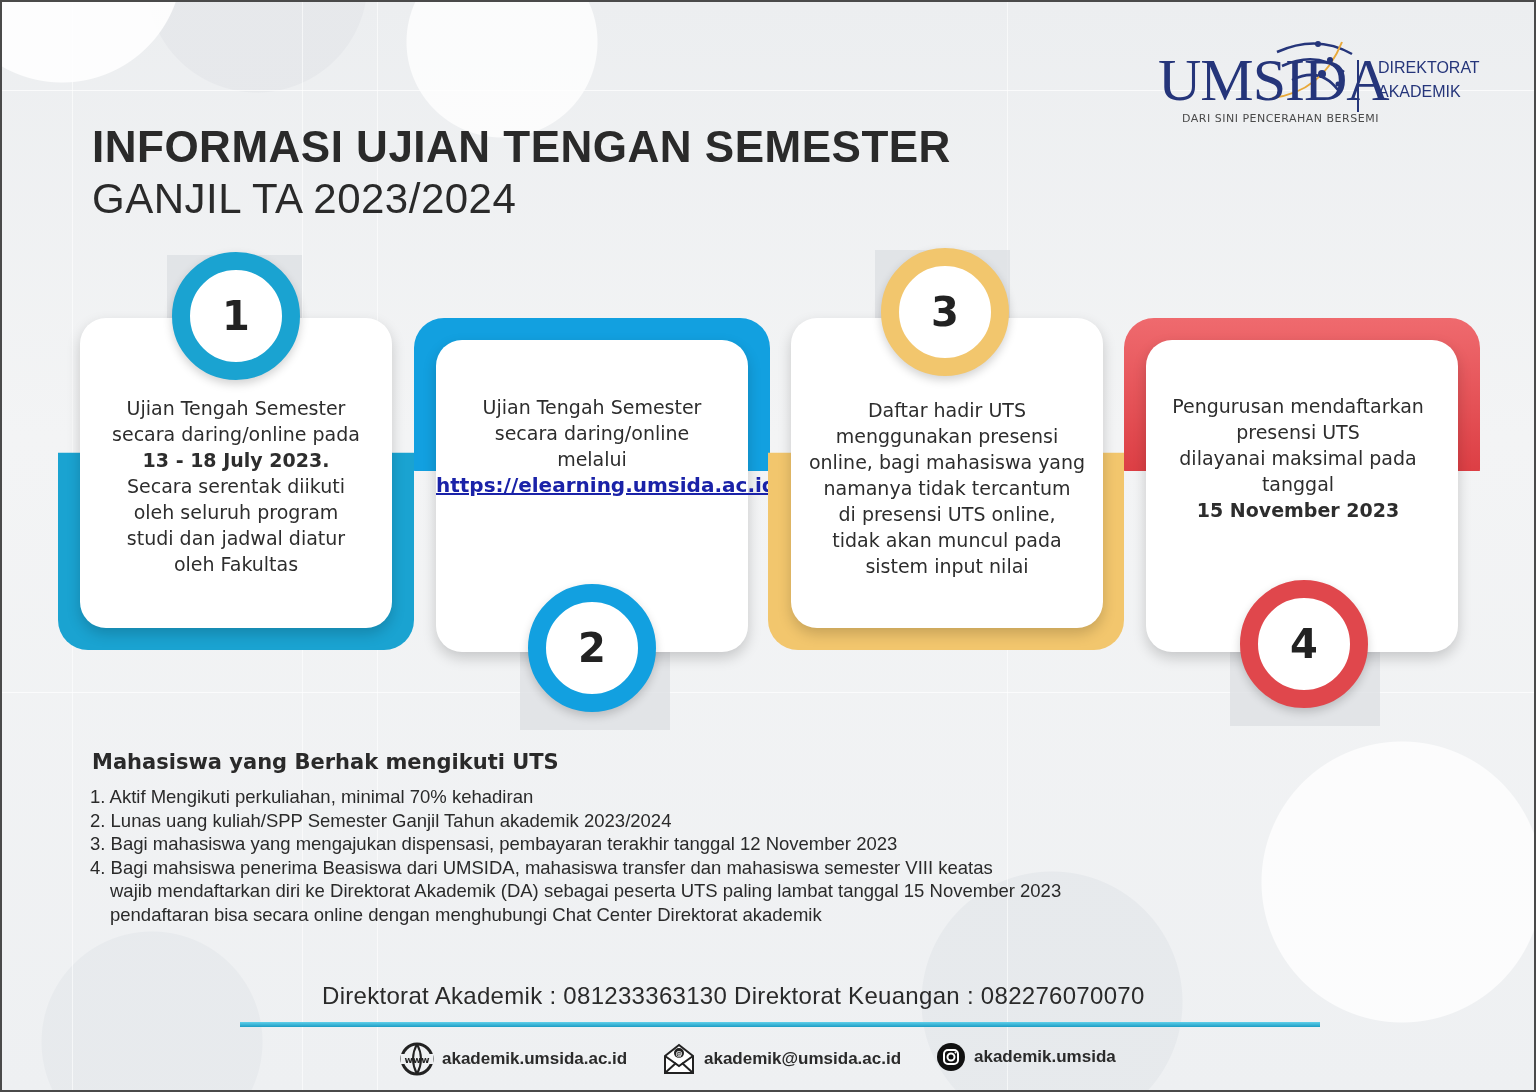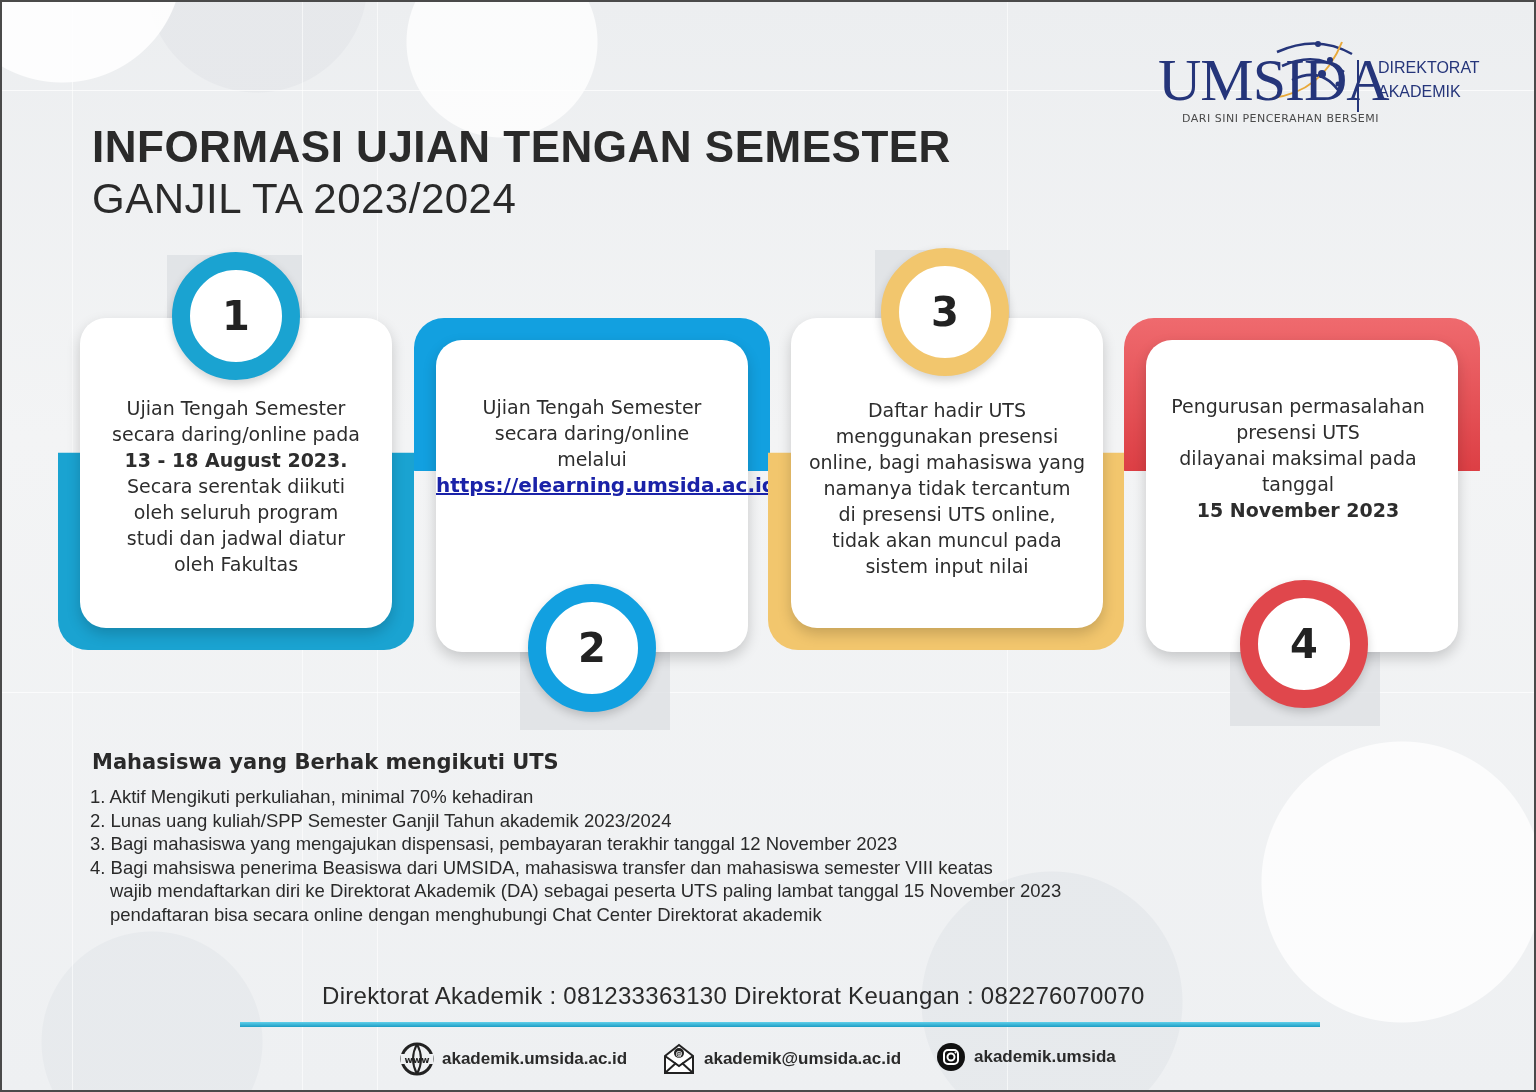--- a/index.html
+++ b/index.html
@@ -132,21 +132,21 @@
 
   <div class="shadow-plate" style="left:165px;top:253px;width:135px;height:70px;"></div>
   <div class="frame" style="left:56px;top:395px;width:356px;height:253px;background:#1aa3d1;clip-path:polygon(0 22%,100% 22%,100% 100%,0 100%);"></div>
   <div class="card" style="left:78px;top:316px;width:312px;height:310px;"></div>
   <div class="num-ring" style="left:170px;top:250px;border-color:#1aa3d1;">
     <span>1</span>
   </div>
   <div class="card-text" style="left:78px;top:393px;width:312px;">
     <div>Ujian Tengah Semester</div>
     <div>secara daring/online pada</div>
-    <div style="font-weight:bold">13 - 18 August 2023.</div>
+    <div style="font-weight:bold">13 - 18 July 2023.</div>
     <div>Secara serentak diikuti</div>
     <div>oleh seluruh program</div>
     <div>studi dan jadwal diatur</div>
     <div>oleh Fakultas</div>
   </div>
 
   <div class="shadow-plate" style="left:518px;top:640px;width:150px;height:88px;"></div>
   <div class="frame" style="left:412px;top:316px;width:356px;height:180px;background:#12a0e0;clip-path:polygon(0 0,100% 0,100% 85%,0 85%);"></div>
   <div class="card" style="left:434px;top:338px;width:312px;height:312px;"></div>
   <div class="num-ring" style="left:526px;top:582px;border-color:#12a0e0;">
@@ -175,21 +175,21 @@
     <div>sistem input nilai</div>
   </div>
 
   <div class="shadow-plate" style="left:1228px;top:640px;width:150px;height:84px;"></div>
   <div class="frame" style="left:1122px;top:316px;width:356px;height:180px;background:linear-gradient(180deg,#ef6a6e,#d9373d);clip-path:polygon(0 0,100% 0,100% 85%,0 85%);"></div>
   <div class="card" style="left:1144px;top:338px;width:312px;height:312px;"></div>
   <div class="num-ring" style="left:1238px;top:578px;border-color:#e0474c;">
     <span>4</span>
   </div>
   <div class="card-text" style="left:1144px;top:391px;width:304px;">
-    <div>Pengurusan permasalahan</div>
+    <div>Pengurusan mendaftarkan</div>
     <div>presensi UTS</div>
     <div>dilayanai maksimal pada</div>
     <div>tanggal</div>
     <div style="font-weight:bold">15 November 2023</div>
   </div>
 
   <div class="elig-title">Mahasiswa yang Berhak mengikuti UTS</div>
   <div class="elig-list">
     <div>1. Aktif Mengikuti perkuliahan, minimal 70% kehadiran</div>
     <div>2. Lunas uang kuliah/SPP Semester Ganjil Tahun akademik 2023/2024</div>

